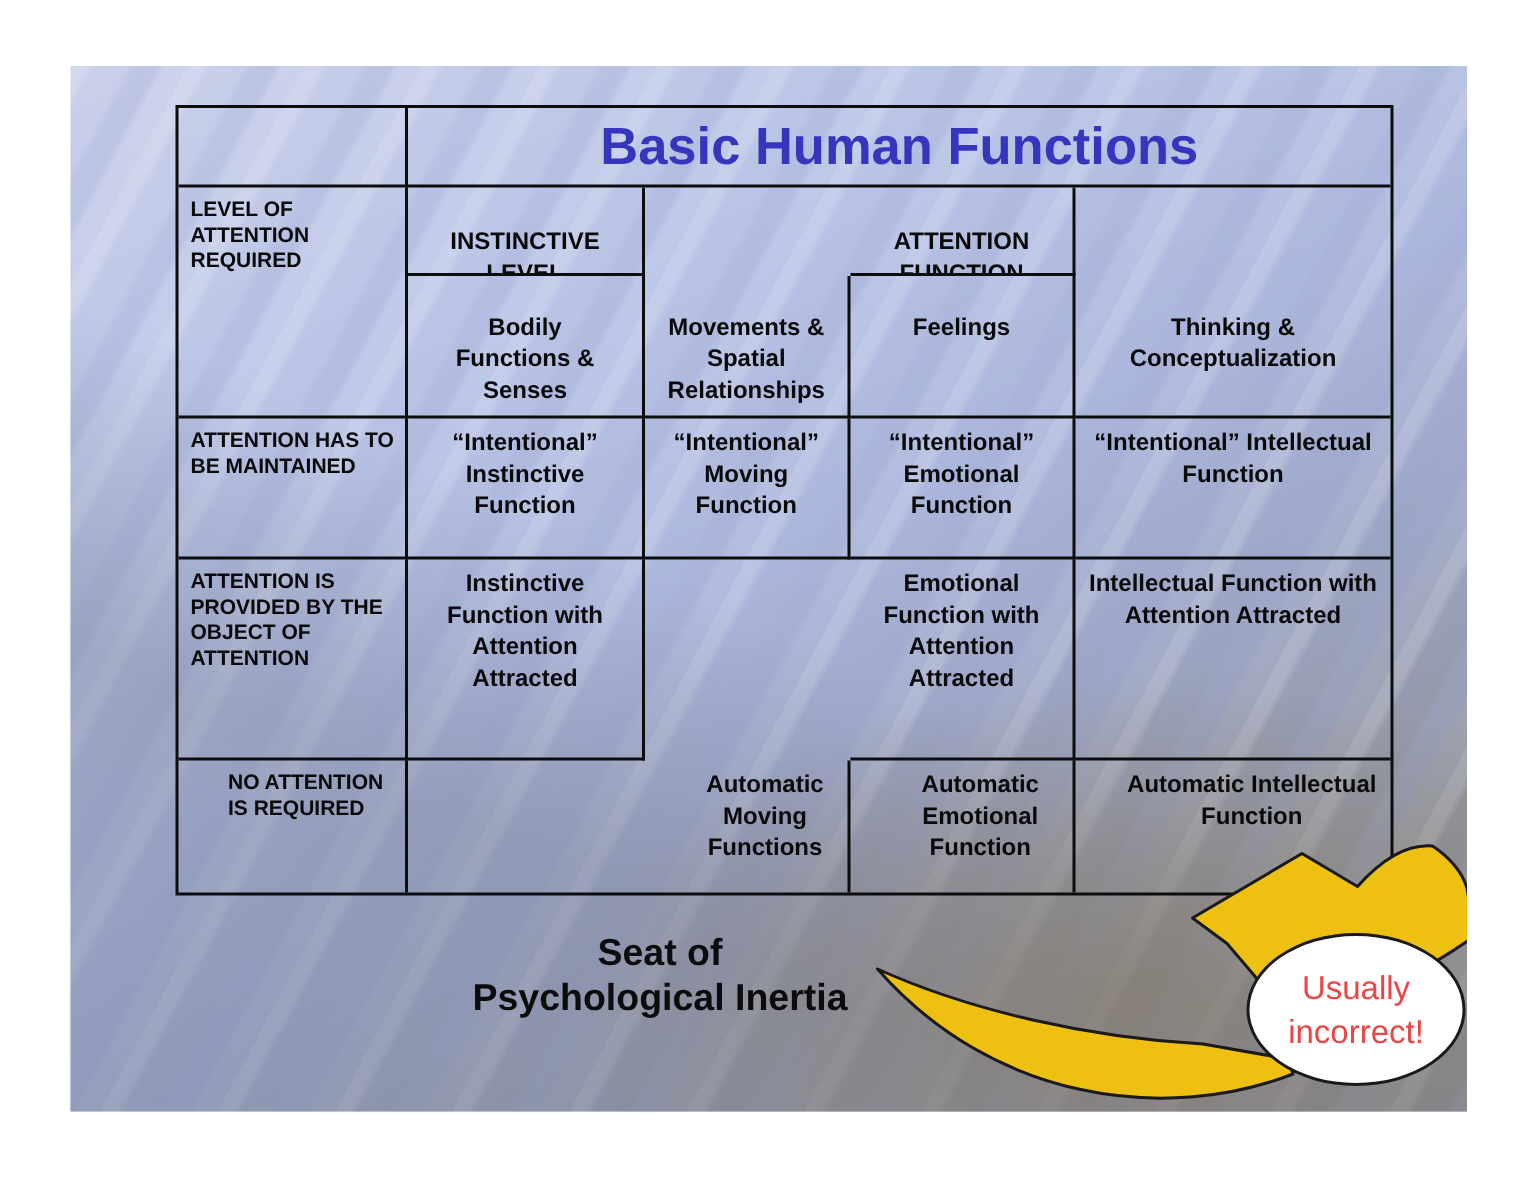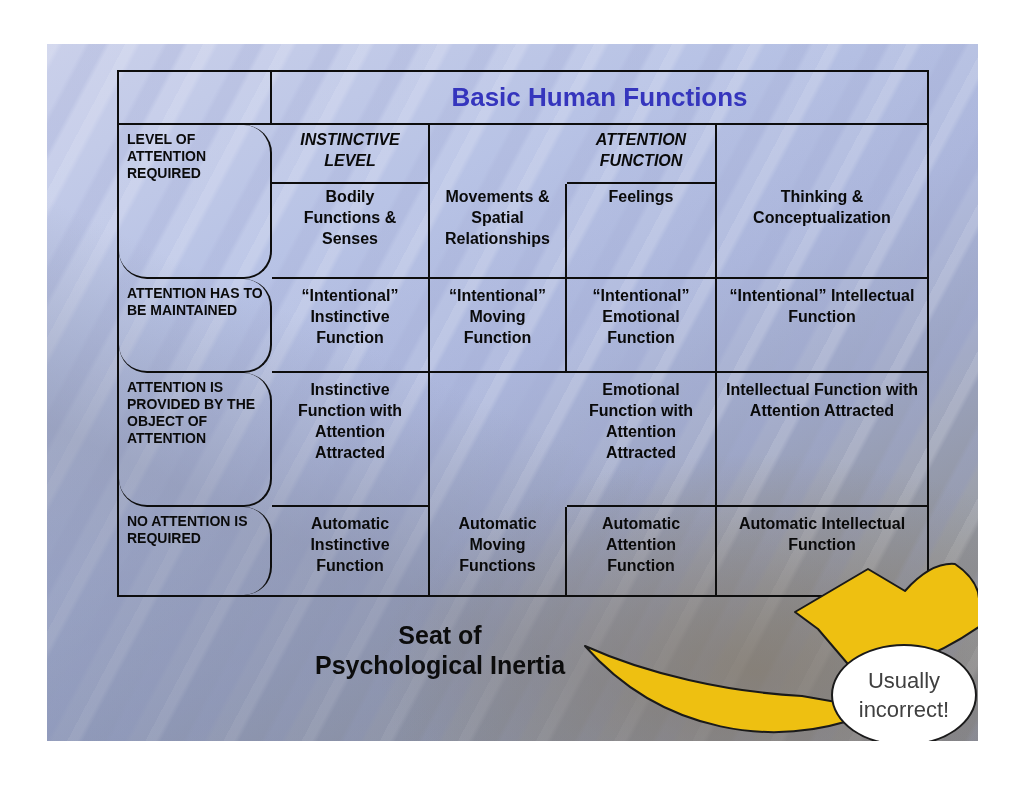--- a/index.html
+++ b/index.html
@@ -28,46 +28,46 @@
     border: 2px solid #0d0d0d;
     color: #0a0a0a;
     z-index: 2;
   }
   .cell {
     border-right: 2px solid #0d0d0d; border-bottom: 2px solid #0d0d0d;
     font-weight: bold; font-size: 16px; line-height: 21px;
     text-align: center; padding: 6px 6px 0 6px; overflow: hidden;
   }
   .cell.no-r { border-right: none; }
-  .cell.no-b { border-bottom: none; }
+  .cell.no-b { border-bottom: none; margin-left: 25px; }
   .cell.rowlabel {
     text-align: left; font-size: 14px; line-height: 17px;
-    text-transform: uppercase; padding: 6px 6px 0 8px; border-radius: 28px;
+    text-transform: uppercase; padding: 6px 6px 0 8px;
   }
-  .cell.colhead { padding-top: 4px; font-style: italic; }
-  .cell.coldesc { padding-top: 2px; }
+  .cell.colhead { padding-top: 26px; }
+  .cell.coldesc { padding-top: 24px; }
   .cell.padcol2 { padding-left: 18px; padding-right: 18px; }
   .cell.padcol3 { padding-left: 13px; padding-right: 13px; }
   .c-corner { grid-area: 1/1/2/2; }
   .c-title  { grid-area: 1/2/2/6; display: flex; align-items: center; justify-content: center;
-              font-size: 26px; color: #3535bd; padding: 12px; }
+              font-size: 35px; color: #3535bd; padding: 12px; }
   .c-level  { grid-area: 2/1/4/2; }
 
   .caption {
     position: absolute; left: 243px; top: 576px; width: 300px; z-index: 3;
     text-align: center; font-weight: bold; font-size: 25px; line-height: 30px; color: #0c0c0c;
   }
 
   .arrow-layer { position: absolute; left: 0; top: 0; width: 931px; height: 697px; z-index: 5; }
 
   .callout {
-    position: absolute; left: 784px; top: 600px; width: 146px; height: 102px; z-index: 6;
+    position: absolute; left: 784px; top: 578px; width: 146px; height: 102px; z-index: 6;
     background: #ffffff; border: 2px solid #1a1a1a; border-radius: 50%;
     display: flex; flex-direction: column; align-items: center; justify-content: center;
-    font-size: 22px; line-height: 29px; color: #404040; text-align: center;
+    font-size: 22px; line-height: 29px; color: #ef4444; text-align: center;
   }
 </style>
 </head>
 <body>
 
 <div class="slide">
 
   <div class="grid-table">
     <div class="cell c-corner"></div>
     <div class="cell c-title no-r">Basic Human Functions</div>
@@ -86,23 +86,22 @@
     <div class="cell padcol3" style="grid-area:4/3/5/4">“Intentional” Moving Function</div>
     <div class="cell" style="grid-area:4/4/5/5">“Intentional” Emotional Function</div>
     <div class="cell no-r" style="grid-area:4/5/5/6">“Intentional” Intellectual Function</div>
 
     <div class="cell rowlabel" style="grid-area:5/1/6/2">ATTENTION IS PROVIDED BY THE OBJECT OF ATTENTION</div>
     <div class="cell padcol2" style="grid-area:5/2/6/3">Instinctive Function with Attention Attracted</div>
     <div class="cell" style="grid-area:5/4/6/5">Emotional Function with Attention Attracted</div>
     <div class="cell no-r" style="grid-area:5/5/6/6">Intellectual Function with Attention Attracted</div>
 
     <div class="cell rowlabel no-b" style="grid-area:6/1/7/2">NO ATTENTION IS REQUIRED</div>
-    <div class="cell no-b padcol2" style="grid-area:6/2/7/3">Automatic Instinctive Function</div>
     <div class="cell no-b padcol3" style="grid-area:6/3/7/4">Automatic Moving Functions</div>
-    <div class="cell no-b" style="grid-area:6/4/7/5">Automatic Attention Function</div>
+    <div class="cell no-b" style="grid-area:6/4/7/5">Automatic Emotional Function</div>
     <div class="cell no-b no-r" style="grid-area:6/5/7/6">Automatic Intellectual Function</div>
   </div>
 
   <div class="caption">
     <div>Seat of</div>
     <div>Psychological Inertia</div>
   </div>
 
   <svg class="arrow-layer" viewBox="0 0 931 697">
     <path d="M 538 602 C 600 630, 680 648, 755 652 L 812 662 L 815 672 C 730 705, 615 690, 538 602 Z" fill="#eec011" stroke="#1a1a1a" stroke-width="2" stroke-linejoin="round"></path>

